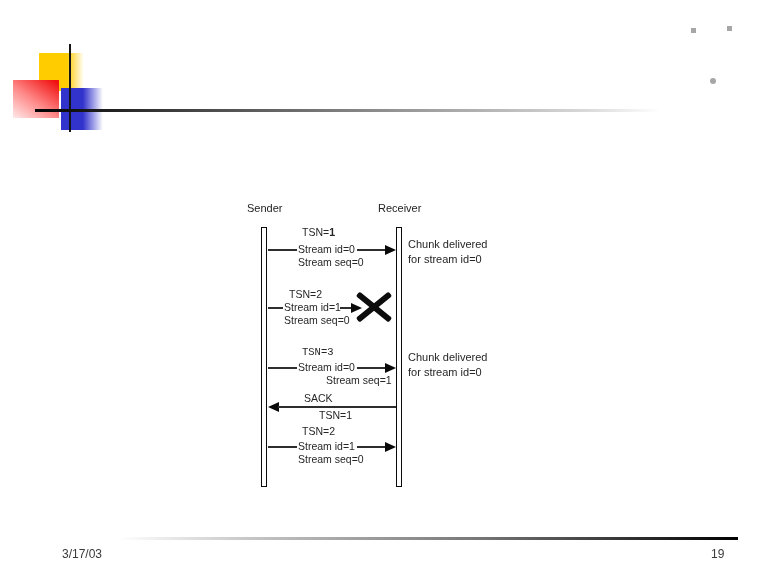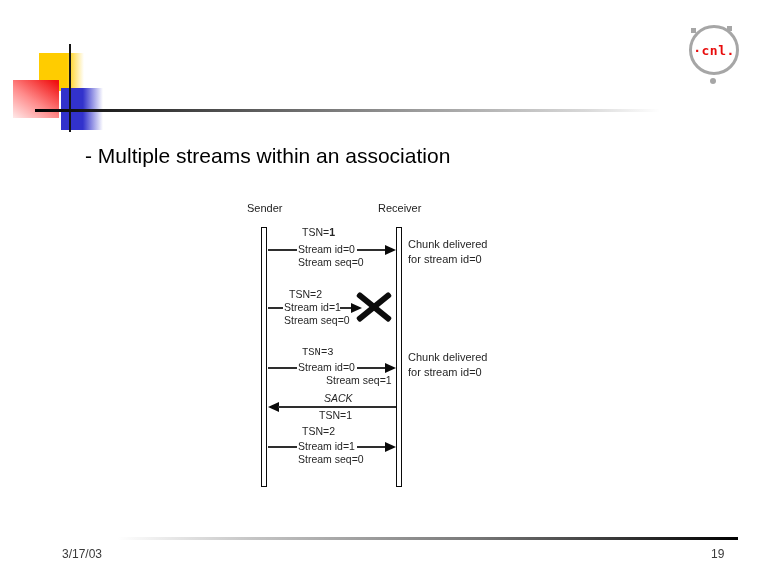--- a/index.html
+++ b/index.html
@@ -65,28 +65,24 @@
 
 <div class="slide">
 
   <div class="sq sq-yellow"></div>
   <div class="sq sq-blue"></div>
   <div class="sq sq-red"></div>
   <div class="cross-v"></div>
   <div class="title-rule"></div>
 
 
-  <div class="logo">
-    <span class="logo-text">·cnl.</span>
-  </div>
   <div class="nub nub1"></div>
   <div class="nub nub2"></div>
   <div class="nub nub3"></div>
 
-  <div class="bullet">- Multiple streams within an association</div>
 
   <div>
     <span class="dt actor" style="left:247px;top:202px;">Sender</span>
     <span class="dt actor" style="left:378px;top:202px;">Receiver</span>
     <div class="bar bar-sender"></div>
     <div class="bar bar-receiver"></div>
 
     <div class="hline" style="left:268px;top:249px;width:29px;"></div>
     <span class="dt" style="left:302px;top:226px;"><span>TSN=</span><span class="bold">1</span></span>
     <span class="dt" style="left:298px;top:243px;">Stream id=0</span>
@@ -108,21 +104,21 @@
     <span class="dt" style="left:302px;top:346px;font-family:Liberation Mono, monospace;">TSN=3</span>
     <span class="dt" style="left:298px;top:361px;">Stream id=0</span>
     <span class="dt" style="left:298px;top:374px;margin-left:28px;">Stream seq=1</span>
     <div class="hline" style="left:357px;top:367px;width:29px;"></div>
     <div class="ah ah-r" style="left:385px;top:363px;"></div>
     <span class="dt" style="left:408px;top:351px;font-size:11px;">Chunk delivered</span>
     <span class="dt" style="left:408px;top:366px;font-size:11px;">for stream id=0</span>
 
     <div class="ah ah-l" style="left:268px;top:402px;"></div>
     <div class="hline" style="left:278px;top:406px;width:118px;"></div>
-    <span class="dt" style="left:324px;top:392px;font-style:italic;">SACK</span>
+    <span class="dt" style="left:304px;top:392px;">SACK</span>
     <span class="dt" style="left:319px;top:409px;">TSN=1</span>
 
     <div class="hline" style="left:268px;top:446px;width:29px;"></div>
     <span class="dt" style="left:302px;top:425px;">TSN=2</span>
     <span class="dt" style="left:298px;top:440px;">Stream id=1</span>
     <span class="dt" style="left:298px;top:453px;">Stream seq=0</span>
     <div class="hline" style="left:357px;top:446px;width:29px;"></div>
     <div class="ah ah-r" style="left:385px;top:442px;"></div>
   </div>
 

